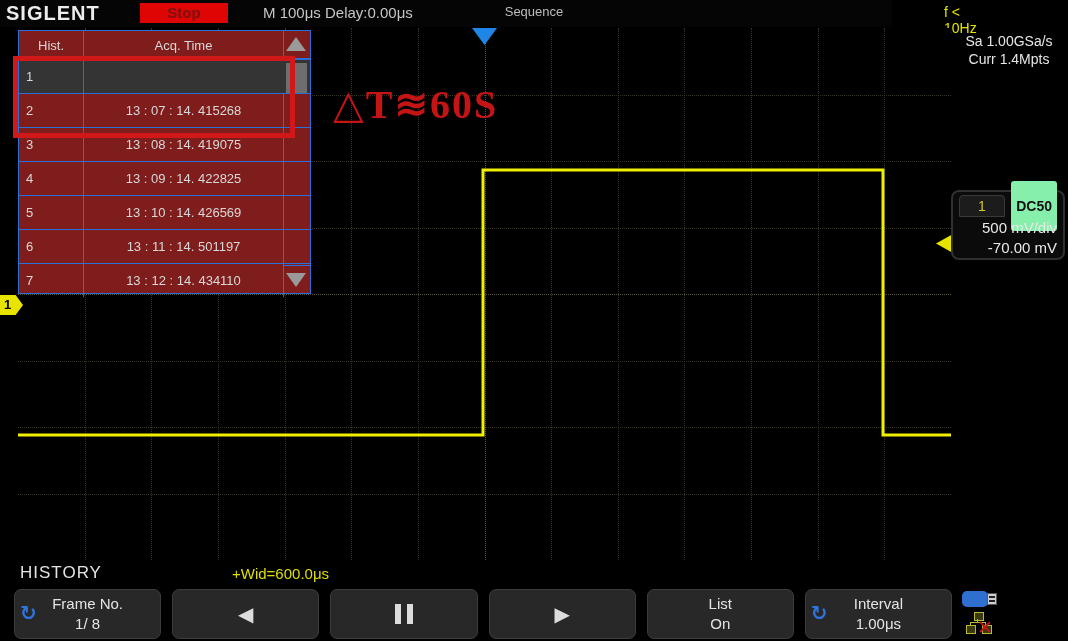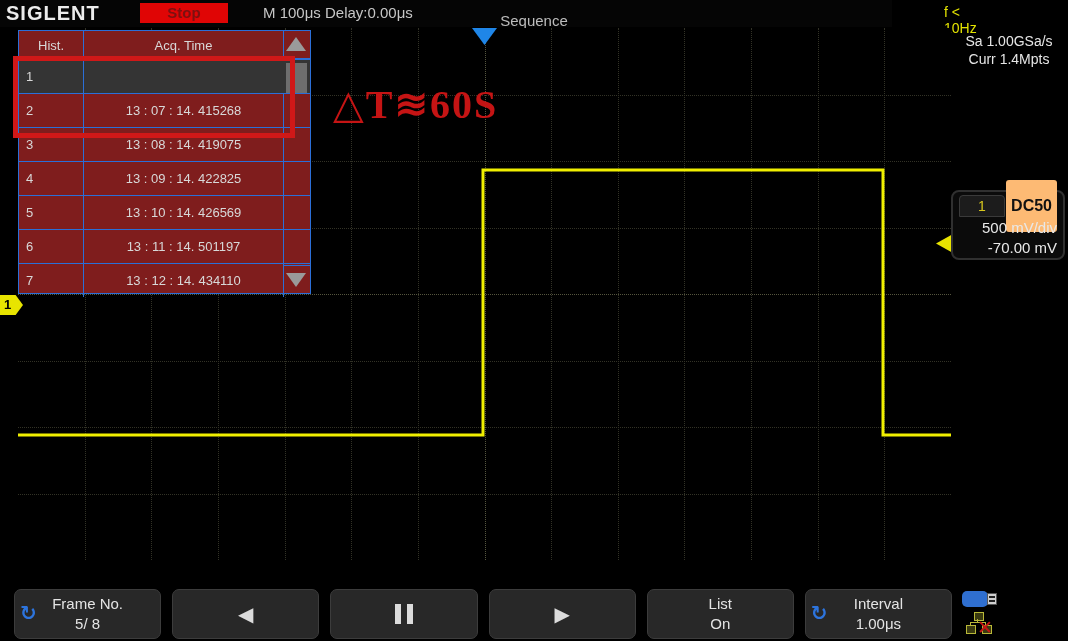--- a/index.html
+++ b/index.html
@@ -7,21 +7,21 @@
     position:relative;width:1068px;height:641px;background:#000;overflow:hidden;
     font-family:"Liberation Sans","DejaVu Sans",sans-serif;color:#d8d8d8;
   }
   
   #topbar{position:absolute;left:0;top:0;width:892px;height:27px;background:#050505;}
   #topbar .logo{position:absolute;left:6px;top:2px;font-size:20px;font-weight:bold;letter-spacing:1px;color:#ececec;}
   #topbar .stopbadge{position:absolute;left:140px;top:3px;width:88px;height:20px;background:#e00505;color:#7c1010;
     font-weight:bold;font-size:15px;text-align:center;line-height:20px;}
   #topbar .tbase{position:absolute;left:232px;top:4px;font-size:15px;color:#c6c6c6;margin-left:31px;}
   #topbar .delay{position:absolute;left:325px;top:4px;font-size:15px;color:#c6c6c6;}
-  #topbar .mode{position:absolute;left:0;top:4px;width:1068px;text-align:center;font-size:15px;color:#bdbdbd;margin-top:8px;}
+  #topbar .mode{position:absolute;left:0;top:4px;width:1068px;text-align:center;font-size:13px;color:#bdbdbd;}
   #topbar .freq{position:absolute;left:944px;top:4px;font-size:14px;color:#e3e300;}
   
   #graticule{position:absolute;left:18px;top:28px;width:933px;height:532px;background:#000;}
   .vline{position:absolute;top:0;bottom:0;width:0;border-left:1px dotted #323226;}
   .hline{position:absolute;left:0;right:0;height:0;border-top:1px dotted #323226;}
   .vline.center{border-left:1px dotted #55553e;}
   .hline.center{border-top:1px dotted #55553e;}
   #wave{position:absolute;left:0;top:0;}
   
   #trigpos{position:absolute;left:472px;top:28px;width:25px;height:17px;background:#1f86e8;
@@ -58,21 +58,21 @@
   .sidepanel{position:absolute;left:951px;width:114px;background:#0b0b0b;border:2px solid #303030;border-radius:8px;box-sizing:border-box;}
   #trigpanel{top:76px;height:108px;padding:6px 7px;}
   #trigpanel .row{display:flex;justify-content:space-between;align-items:center;height:28px;}
   #trigpanel .ylabel{color:#d8c81e;font-size:15px;}
   .ch1badge{background:#e8d400;color:#111;font-weight:bold;font-size:13px;padding:1px 4px;border-radius:3px;}
   #levelrow{color:#d8c81e;font-size:15px;margin-top:4px;}
   #chpanel{top:190px;height:70px;padding:2px 6px;}
   #chpanel .toprow{display:flex;justify-content:space-between;align-items:center;height:24px;}
   #chnum{background:#1c1c1c;border:1px solid #3a3a3a;border-radius:4px 4px 0 0;color:#d8c81e;font-size:14px;
     width:44px;text-align:center;line-height:20px;}
-  .dc50badge{background:#fdba74;color:#111;font-weight:bold;font-size:16px;padding:17px 5px;border-radius:3px;}
+  .dc50badge{background:#86efac;color:#111;font-weight:bold;font-size:14px;padding:17px 5px;border-radius:3px;}
   #chpanel .wline{color:#e8e8e8;font-size:15px;text-align:right;line-height:20px;}
   
   #statusrow{position:absolute;left:0;top:562px;width:1068px;height:24px;}
   #menutitle{position:absolute;left:20px;top:1px;font-size:17px;color:#e2e2e2;letter-spacing:1px;}
   #pwid{position:absolute;left:232px;top:3px;font-size:15px;color:#dede00;}
   #menurow{position:absolute;left:14px;top:589px;width:938px;display:flex;gap:11px;}
   .mbtn{position:relative;flex:1;height:48px;background:#282828;border:1px solid #3c3c3c;border-radius:7px;
     display:flex;flex-direction:column;align-items:center;justify-content:center;color:#e4e4e4;font-size:15px;line-height:20px;}
   .knob{position:absolute;left:5px;top:13px;color:#2d74dd;font-size:20px;font-weight:bold;
     font-family:"DejaVu Sans",sans-serif;}
@@ -194,26 +194,30 @@
 
   <div id="chpanel" class="sidepanel">
     <div class="toprow">
       <span id="chnum">1</span>
       <span class="dc50badge">DC50</span>
     </div>
     <div class="wline">500 mV/div</div>
     <div class="wline">-70.00 mV</div>
   </div>
 
+  <div id="statusrow">
+    <span id="menutitle">HISTORY</span>
+    <span id="pwid">+Wid=600.0μs</span>
+  </div>
 
   <div id="menurow">
     <div class="mbtn">
       <span class="knob">↻</span>
       <span>Frame No.</span>
-      <span>5/ 8</span>
+      <span>1/ 8</span>
     </div>
     <div class="mbtn">
       <span class="arrowglyph">◀</span>
     </div>
     <div class="mbtn">
       <span class="pauseicon">
           <span></span>
           <span></span>
         </span>
     </div>

